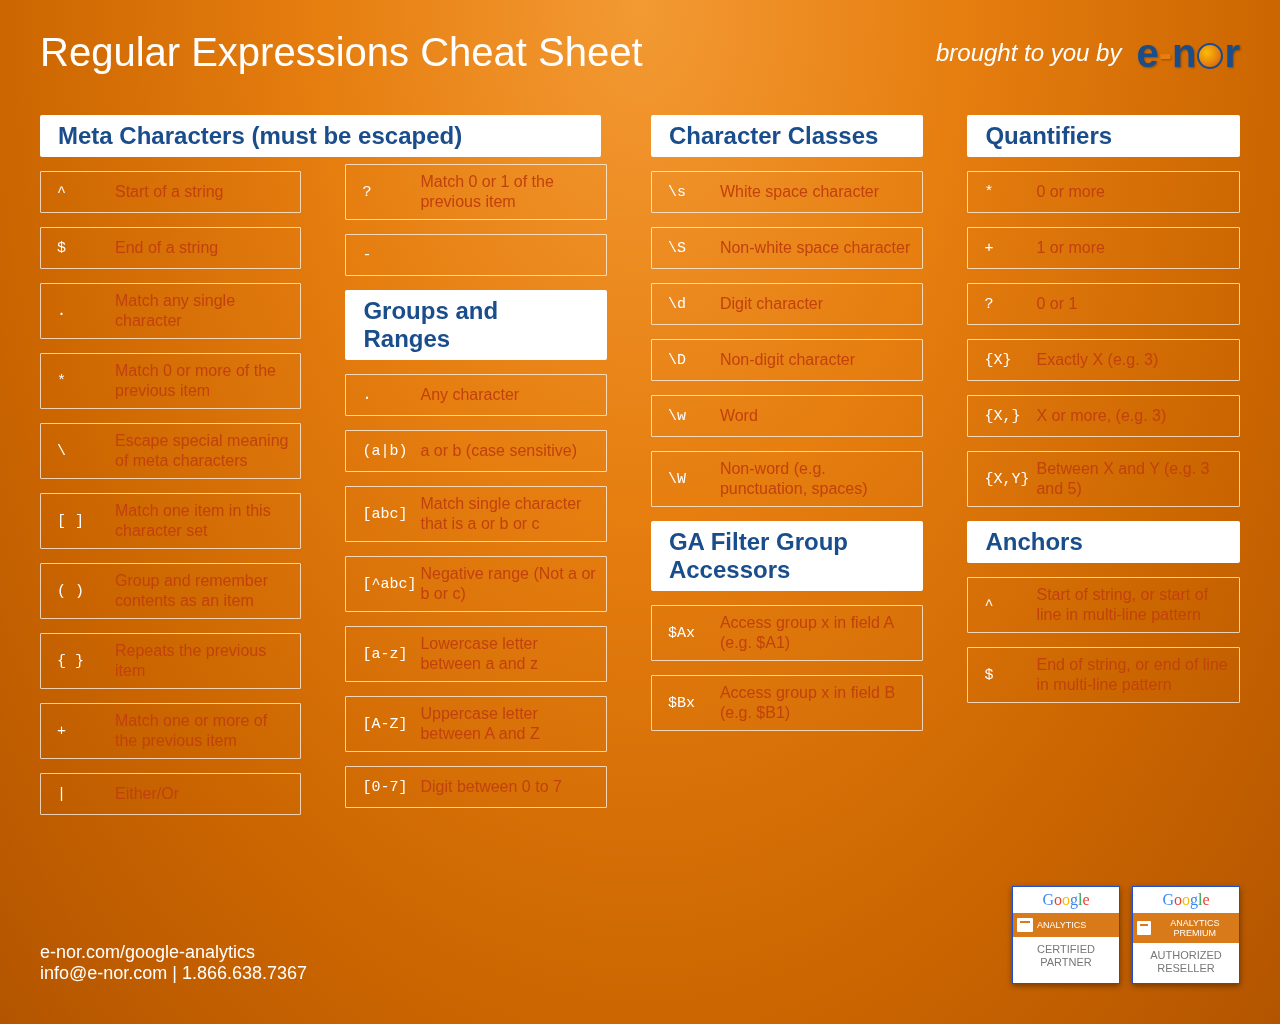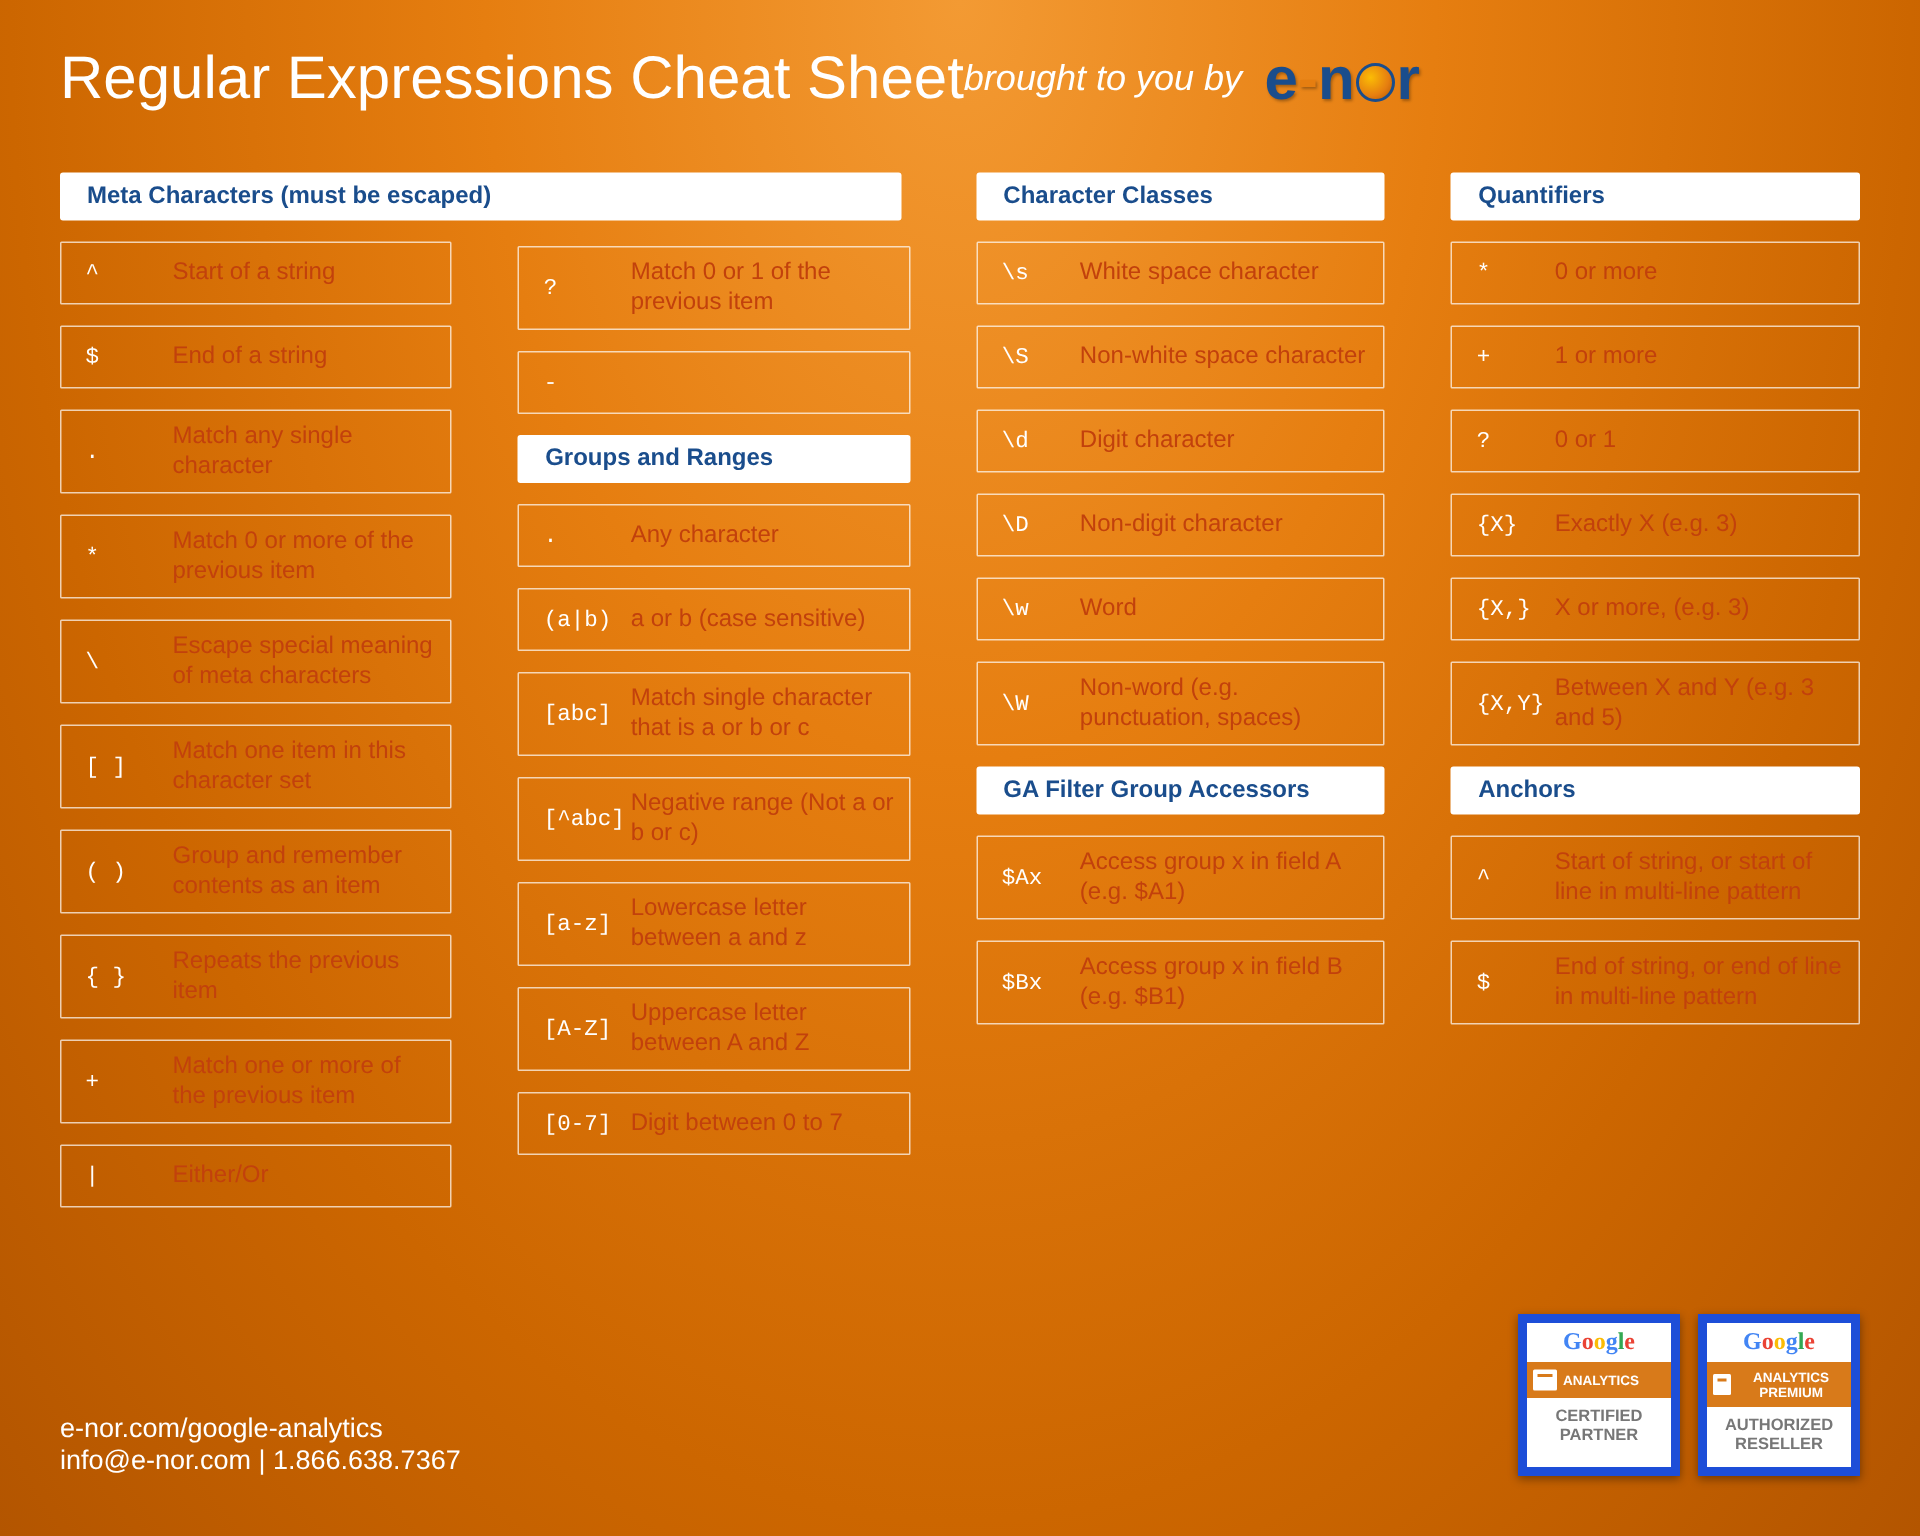--- a/index.html
+++ b/index.html
@@ -7,22 +7,24 @@
     width: 1280px;
     height: 1024px;
     font-family: Arial, Helvetica, sans-serif;
     background: radial-gradient(ellipse at center top, #f39a33 0%, #e67e10 35%, #cc6600 70%, #b35500 100%);
     color: #fff;
     overflow: hidden;
     position: relative;
   }
   .header {
     display: flex;
+    justify-content: space-between;
     align-items: center;
     padding: 30px 40px 20px 40px;
+    gap: 11px;
   }
   .title {
     font-size: 40px;
     font-weight: 300;
     color: #fff;
   }
   .brought {
     display: flex;
     align-items: center;
     gap: 15px;
@@ -47,21 +49,21 @@
   .content {
     display: flex;
     gap: 44px;
     padding: 20px 40px;
   }
   .col { flex: 1; display: flex; flex-direction: column; gap: 14px; }
   .section-header {
     background: #fff;
     color: #1a4d8c;
     font-weight: bold;
-    font-size: 16px;
+    font-size: 24px;
     padding: 7px 18px;
     border-radius: 2px;
   }
   .item {
     border: 1px solid rgba(255,255,255,0.7);
     padding: 7px 10px 7px 16px;
     display: flex;
     align-items: center;
     min-height: 42px;
     border-radius: 1px;
@@ -90,26 +92,25 @@
   .badges {
     position: absolute;
     bottom: 40px;
     right: 40px;
     display: flex;
     gap: 12px;
   }
   .badge {
     width: 108px;
     background: #fff;
-    border: 6px solid #1d4ed8;
+    border: 1px solid #1d4ed8;
     box-shadow: 0 2px 6px rgba(0,0,0,0.4);
     font-size: 10px;
     text-align: center;
     color: #555;
-    font-weight: bold;
   }
   .badge-top {
     padding: 4px;
     font-family: Georgia, serif;
     font-size: 16px;
   }
   .badge-top .g-blue{color:#4285f4}.badge-top .g-red{color:#ea4335}.badge-top .g-yel{color:#fbbc05}.badge-top .g-grn{color:#34a853}
   .badge-mid {
     background: #d87a1a;
     color: #fff;

